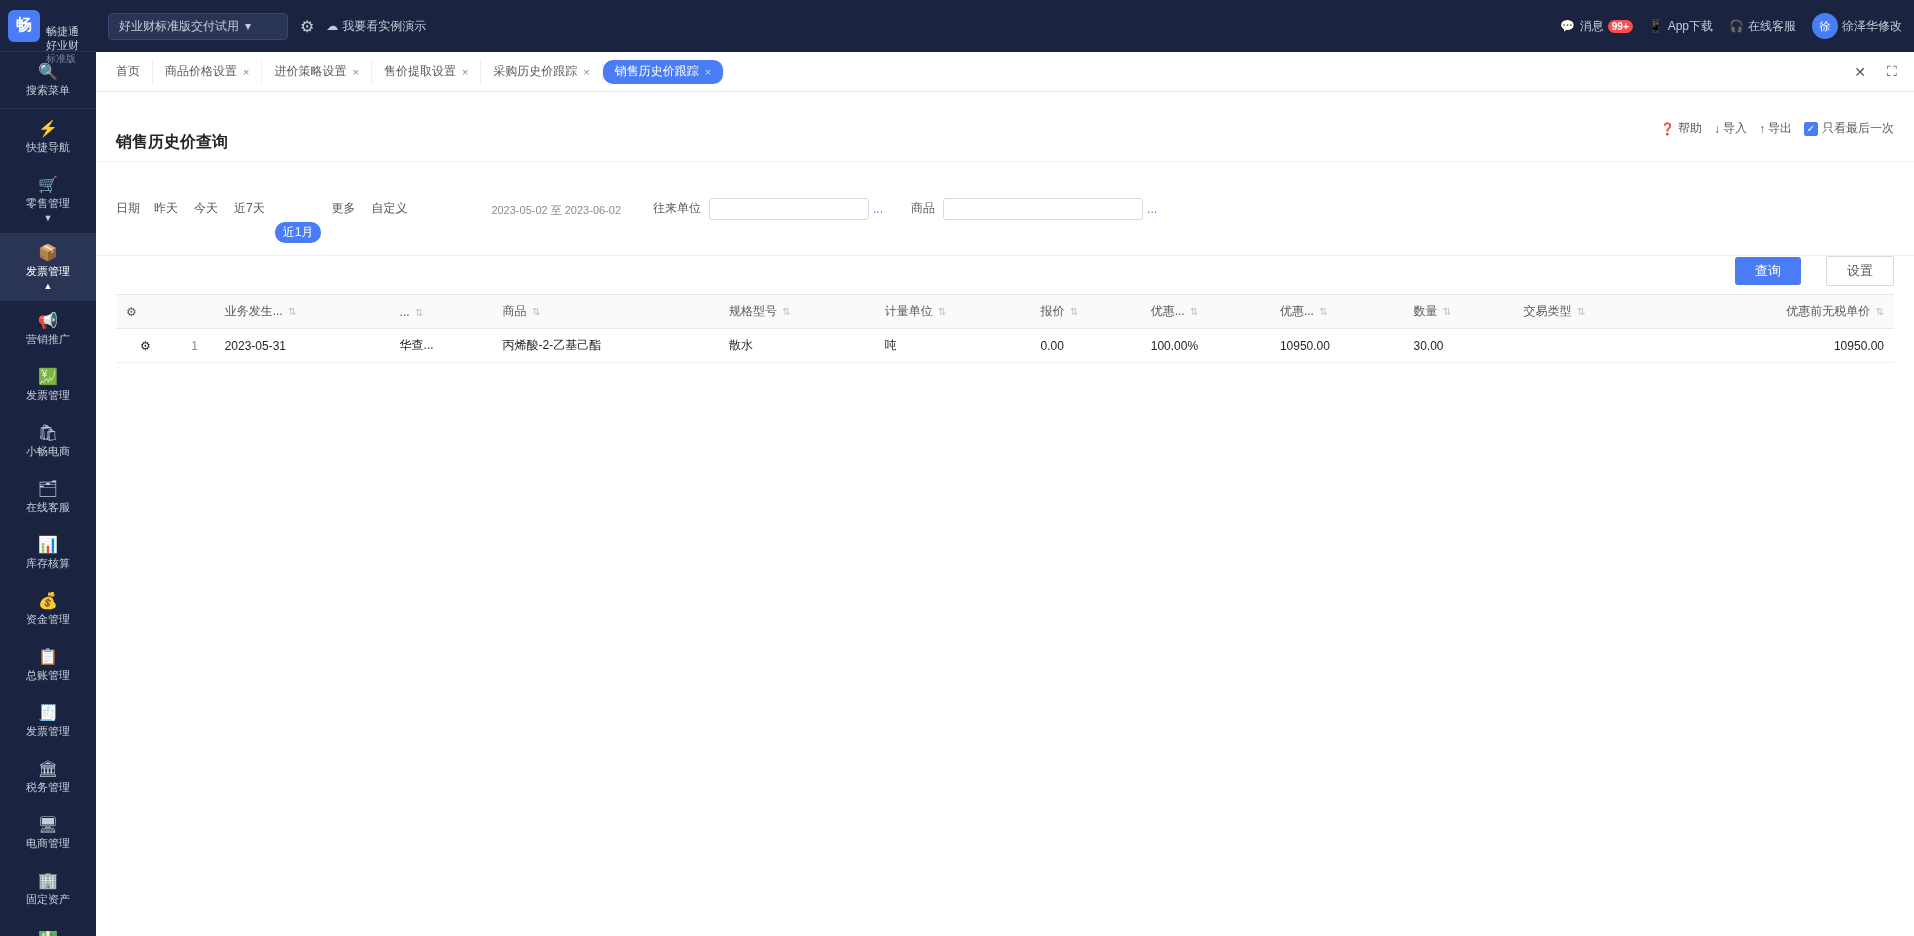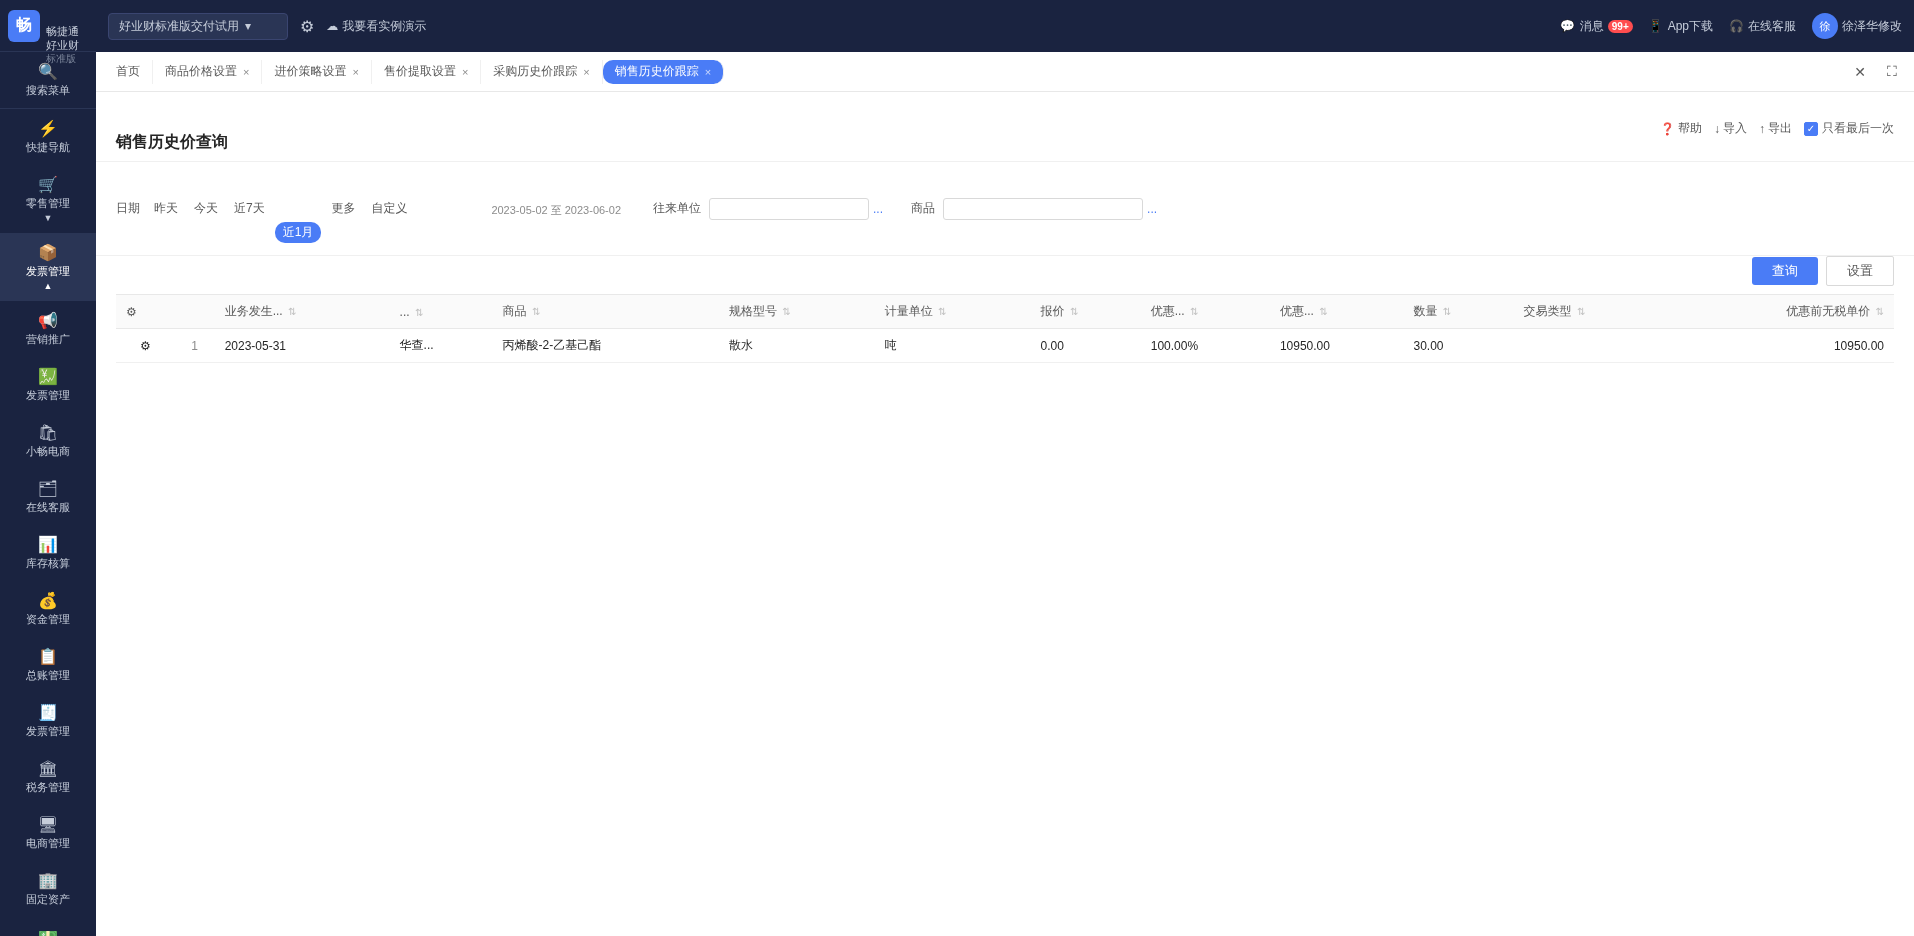--- a/index.html
+++ b/index.html
@@ -214,21 +214,21 @@
       padding: 3px 8px;
       font-size: 12px;
       width: 160px;
       outline: none;
     }
     .filter-more { font-size: 12px; color: #4a7cf6; cursor: pointer; }
 
     
     .action-row {
       display: flex; align-items: center; justify-content: flex-end;
-      gap: 8px; padding: 0 20px 8px;
+      gap: 25px; padding: 0 20px 8px;
       flex-shrink: 0;
     }
     .btn-primary {
       background: #4a7cf6; color: white;
       border: none; border-radius: 3px;
       padding: 5px 20px; font-size: 13px; cursor: pointer;
     }
     .btn-default {
       background: white; color: #595959;
       border: 1px solid #d9d9d9; border-radius: 2px;

